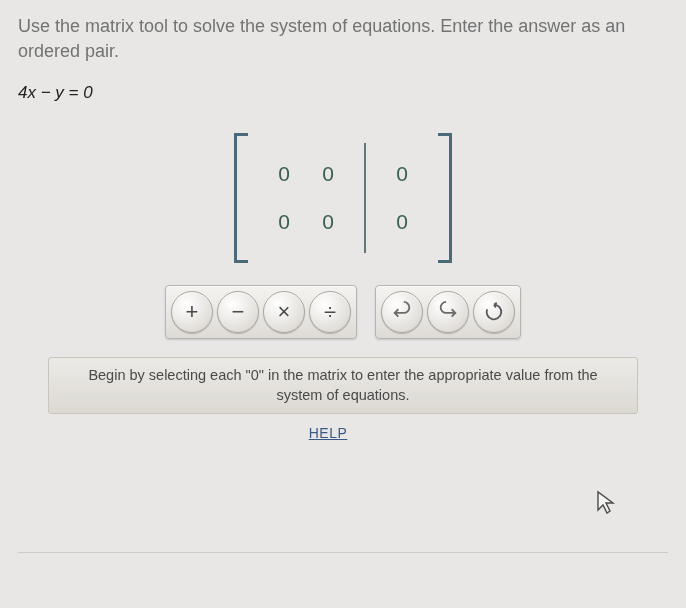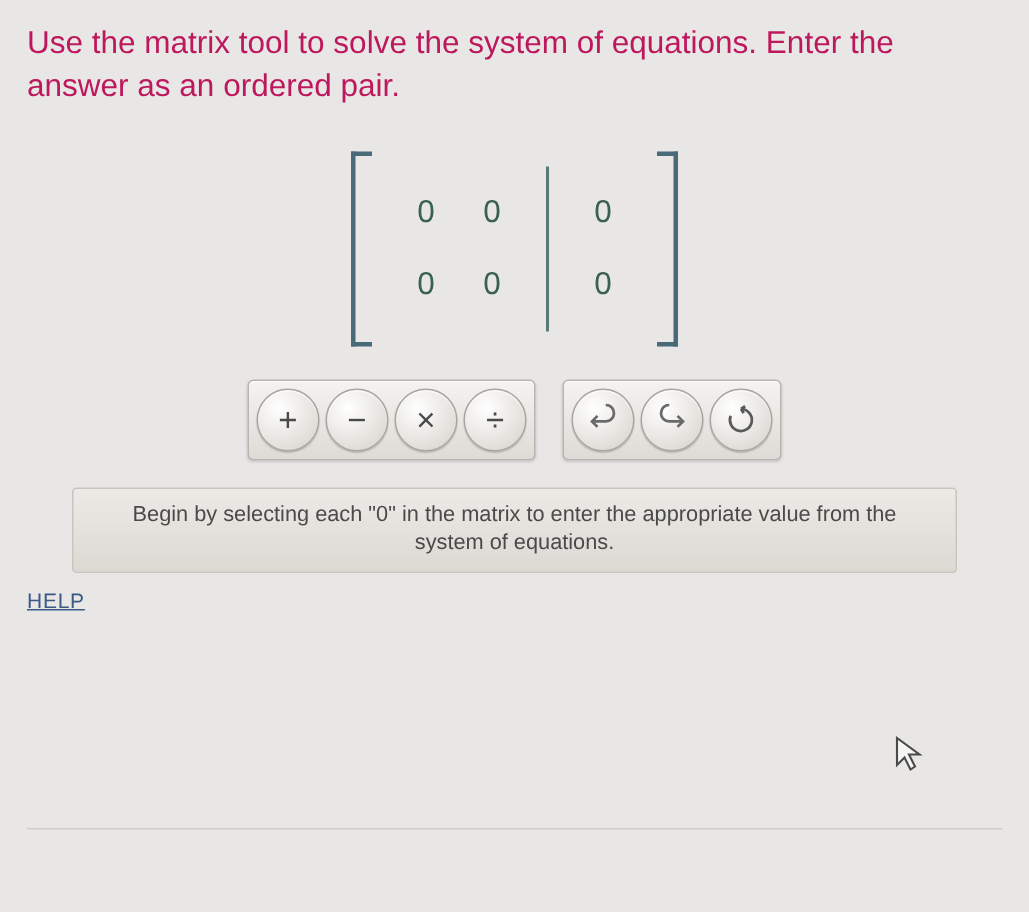--- a/index.html
+++ b/index.html
@@ -6,24 +6,24 @@
     body {
       width: 686px;
       height: 608px;
       background: #e8e7e6;
       font-family: Arial, Helvetica, sans-serif;
       color: #2a2a2a;
       padding: 14px 18px;
       position: relative;
     }
     .instructions {
-      font-size: 21px;
+      font-size: 18px;
       line-height: 1.4;
       margin-bottom: 18px;
-      color: #be185d;
+      color: #737373;
     }
     .equations {
       font-size: 17px;
       font-style: italic;
       line-height: 1.35;
       margin-bottom: 28px;
       color: #222;
     }
     .equations span { font-style: normal; }
     .matrix-area {
@@ -117,21 +117,21 @@
       background: linear-gradient(#eceae6, #dcd9d3);
       border: 1px solid #c8c5bf;
       border-radius: 3px;
       padding: 8px 16px;
       text-align: center;
       font-size: 14.5px;
       color: #4a4a4a;
       line-height: 1.35;
     }
     .help-row {
-      text-align: left;
+      text-align: center;
       padding: 10px 30px 0 0;
     }
     .help-link {
       color: #3a5a85;
       font-size: 14px;
       text-decoration: underline;
       cursor: pointer;
       letter-spacing: 0.5px;
     }
     .cursor-img {
@@ -151,20 +151,21 @@
   </style>
 </head>
 <body>
 
 <div class="instructions">
   <span>Use the matrix tool to solve the system of equations. Enter the answer as an</span>
   <span>ordered pair.</span>
 </div>
 
 <div class="equations">
+  <div>4<span style="font-style:italic">x</span> − <span style="font-style:italic">y</span> = 0</div>
 </div>
 
 <div class="matrix-area">
   <div class="matrix">
     <div class="bracket left"></div>
     <div class="matrix-body">
       <div class="mat-col-group">
         <div class="mat-cell">0</div>
         <div class="mat-cell">0</div>
       </div>

